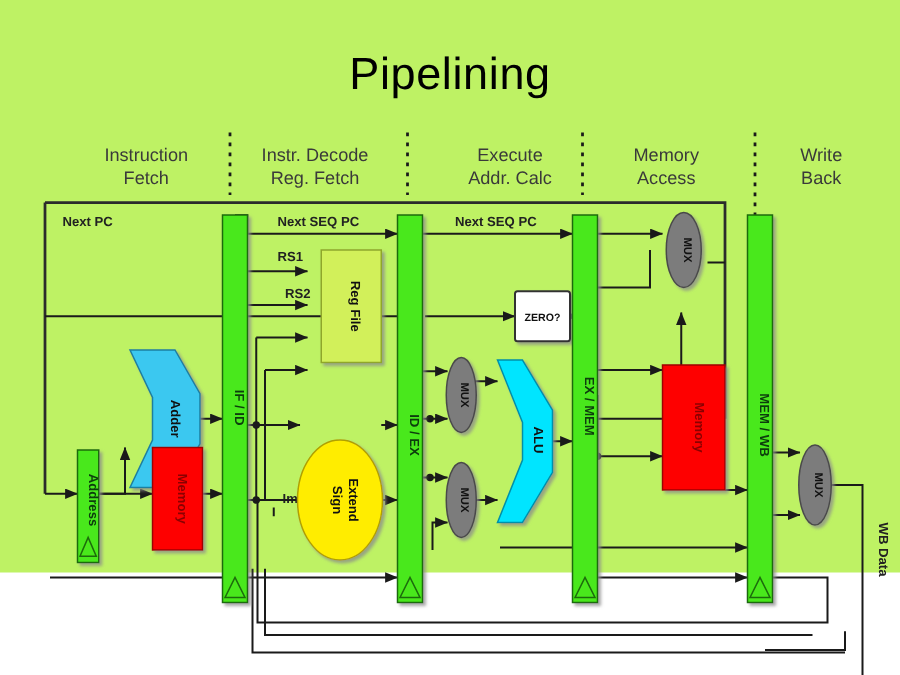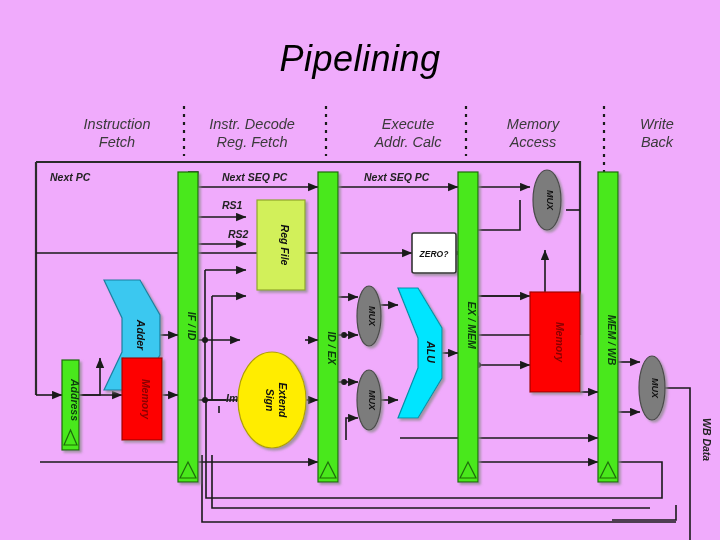--- a/index.html
+++ b/index.html
@@ -10,23 +10,22 @@
   }
   body {
     width: 720px;
     height: 540px;
     overflow: hidden;
     font-family: "Liberation Sans", sans-serif;
   }
   #slide {
     position: relative;
     width: 720px;
-    height: 540px;
-    background: #f0abfc;
-    font-style: italic;
+    height: 458px;
+    background: #bef264;
   }
   #slide-title {
     position: absolute;
     left: 0;
     top: 38px;
     width: 720px;
     text-align: center;
     font-family: "Liberation Sans", sans-serif;
     font-size: 36px;
     font-weight: 400;

